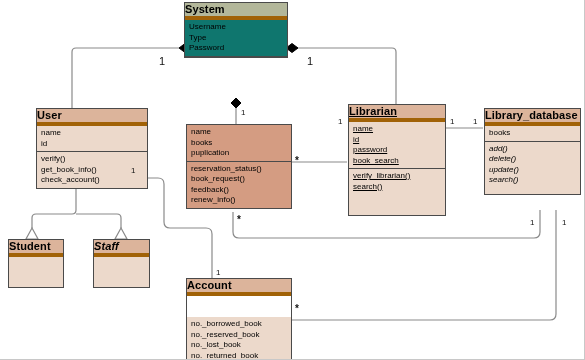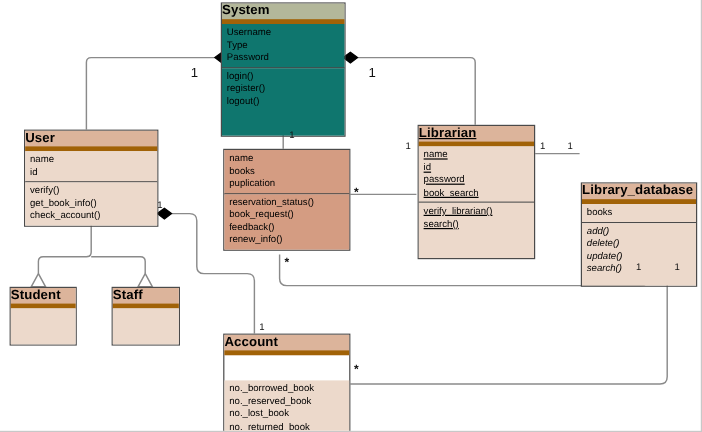--- a/index.html
+++ b/index.html
@@ -136,28 +136,23 @@
     </g>
   </svg>
 
   <div class="uml-class sys" style="left:184px; top:2px; width:104px;">
     <div class="uml-header">System</div>
     <div class="uml-compartment uml-attrs">
       <div class="uml-row">Username</div>
       <div class="uml-row">Type</div>
       <div class="uml-row">Password</div>
     </div>
-    <div class="uml-compartment" style="min-height:52px;">
-      <div class="uml-row">login()</div>
-      <div class="uml-row">register()</div>
-      <div class="uml-row">logout()</div>
-    </div>
-  </div>
-
-  <div class="uml-class tan" style="left:20px; top:108px; width:112px;">
+  </div>
+
+  <div class="uml-class tan" style="left:36px; top:108px; width:112px;">
     <div class="uml-header">User</div>
     <div class="uml-compartment uml-attrs">
       <div class="uml-row">name</div>
       <div class="uml-row">id</div>
     </div>
     <div class="uml-compartment">
       <div class="uml-row">verify()</div>
       <div class="uml-row">get_book_info()</div>
       <div class="uml-row">check_account()</div>
     </div>
@@ -184,39 +179,39 @@
       <div class="uml-row">id</div>
       <div class="uml-row">password</div>
       <div class="uml-row">book_search</div>
     </div>
     <div class="uml-compartment" style="min-height:42px;">
       <div class="uml-row">verify_librarian()</div>
       <div class="uml-row">search()</div>
     </div>
   </div>
 
-  <div class="uml-class tan" style="left:484px; top:108px; width:97px;margin-top:44px;">
+  <div class="uml-class tan" style="left:484px; top:108px; width:97px;">
     <div class="uml-header">Library_database</div>
     <div class="uml-compartment uml-attrs">
       <div class="uml-row">books</div>
     </div>
     <div class="uml-compartment" style="min-height:48px;font-style:italic;">
       <div class="uml-row">add()</div>
       <div class="uml-row">delete()</div>
       <div class="uml-row">update()</div>
       <div class="uml-row">search()</div>
     </div>
   </div>
 
   <div class="uml-class tan" style="left:8px; top:239px; width:56px;">
     <div class="uml-header">Student</div>
     <div class="uml-compartment uml-empty"></div>
   </div>
 
-  <div class="uml-class tan" style="left:93px; top:239px; width:57px;">
+  <div class="uml-class tan" style="left:93px; top:239px; width:57px;font-style:italic;">
     <div class="uml-header">Staff</div>
     <div class="uml-compartment uml-empty"></div>
   </div>
 
   <div class="uml-class tan" style="left:186px; top:278px; width:106px;">
     <div class="uml-header">Account</div>
     <div class="uml-compartment" style="min-height:48px;margin-top:21px;">
       <div class="uml-row">no._borrowed_book</div>
       <div class="uml-row">no._reserved_book</div>
       <div class="uml-row">no._lost_book</div>

